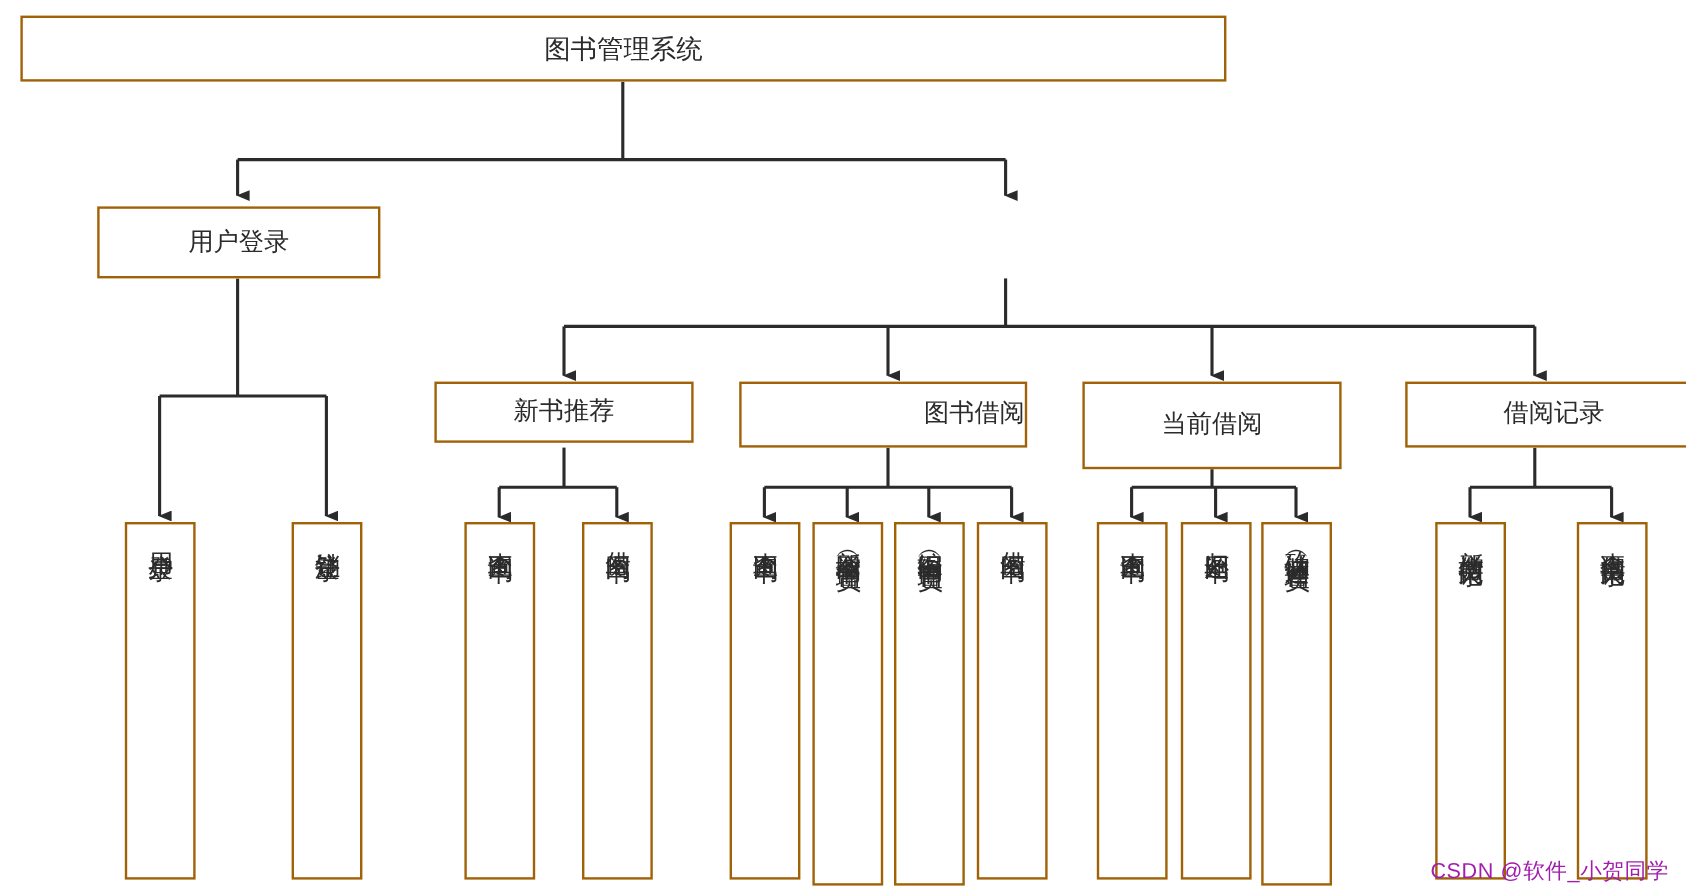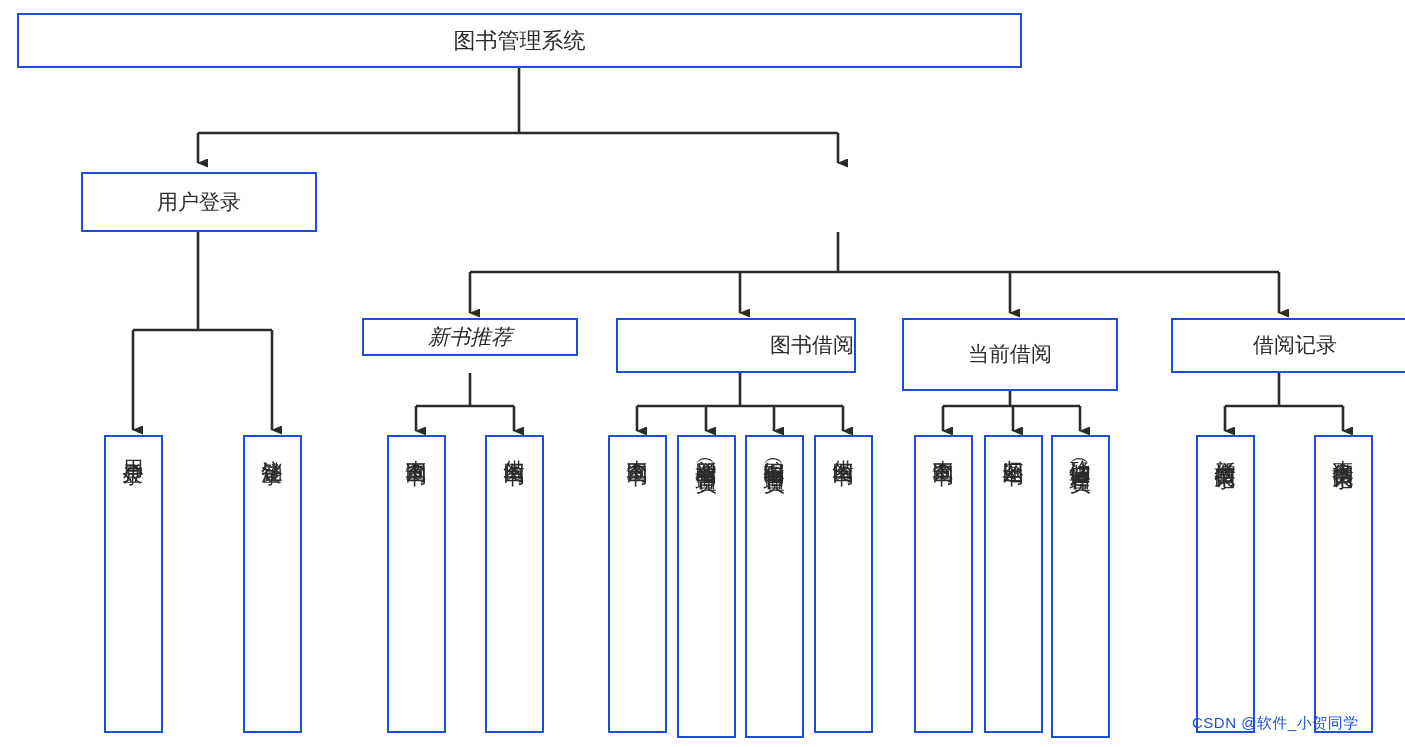--- a/index.html
+++ b/index.html
@@ -21,21 +21,21 @@
     position:absolute;
     left:0;top:0;
     width:1405px;height:747px;
     z-index:1;
     pointer-events:none;
   }
   .node{
     position:absolute;
     box-sizing:border-box;
     background:#ffffff;
-    border:2px solid #1d4ed8;
+    border:2px solid #a16207;
     z-index:2;
     display:flex;
     align-items:center;
     justify-content:center;
     color:#2b2b2b;
   }
   .node-label{
     display:block;
     text-align:center;
     line-height:1.18;
@@ -56,22 +56,22 @@
   .node.vert .node-label{
     writing-mode:vertical-rl;
     text-orientation:upright;
     font-size:21px;
     letter-spacing:2px;
     line-height:1;
   }
   .watermark{
     position:absolute;
     z-index:5;
-    color:#1d4ed8;
-    font-size:15px;
+    color:#a21caf;
+    font-size:18px;
     white-space:nowrap;
     left:1192px;
     top:714px;
     letter-spacing:0.5px;
   }
 </style>
 </head>
 <body>
 
 <div id="diagram-root">
@@ -127,21 +127,21 @@
   </svg>
 
   <div class="node horiz root" style="left:17px;top:13px;width:1005px;height:55px;">
     <span class="node-label">图书管理系统</span>
   </div>
 
   <div class="node horiz" style="left:81px;top:172px;width:236px;height:60px;">
     <span class="node-label">用户登录</span>
   </div>
 
-  <div class="node horiz" style="left:362px;top:318px;width:216px;height:38px;font-style:italic;">
+  <div class="node horiz" style="left:362px;top:318px;width:216px;height:51px;">
     <span class="node-label">新书推荐</span>
   </div>
   <div class="node horiz" style="left:616px;top:318px;width:240px;height:55px;justify-content:flex-end;">
     <span class="node-label">图书借阅</span>
   </div>
   <div class="node horiz" style="left:902px;top:318px;width:216px;height:73px;">
     <span class="node-label">当前借阅</span>
   </div>
   <div class="node horiz" style="left:1171px;top:318px;width:248px;height:55px;">
     <span class="node-label">借阅记录</span>

